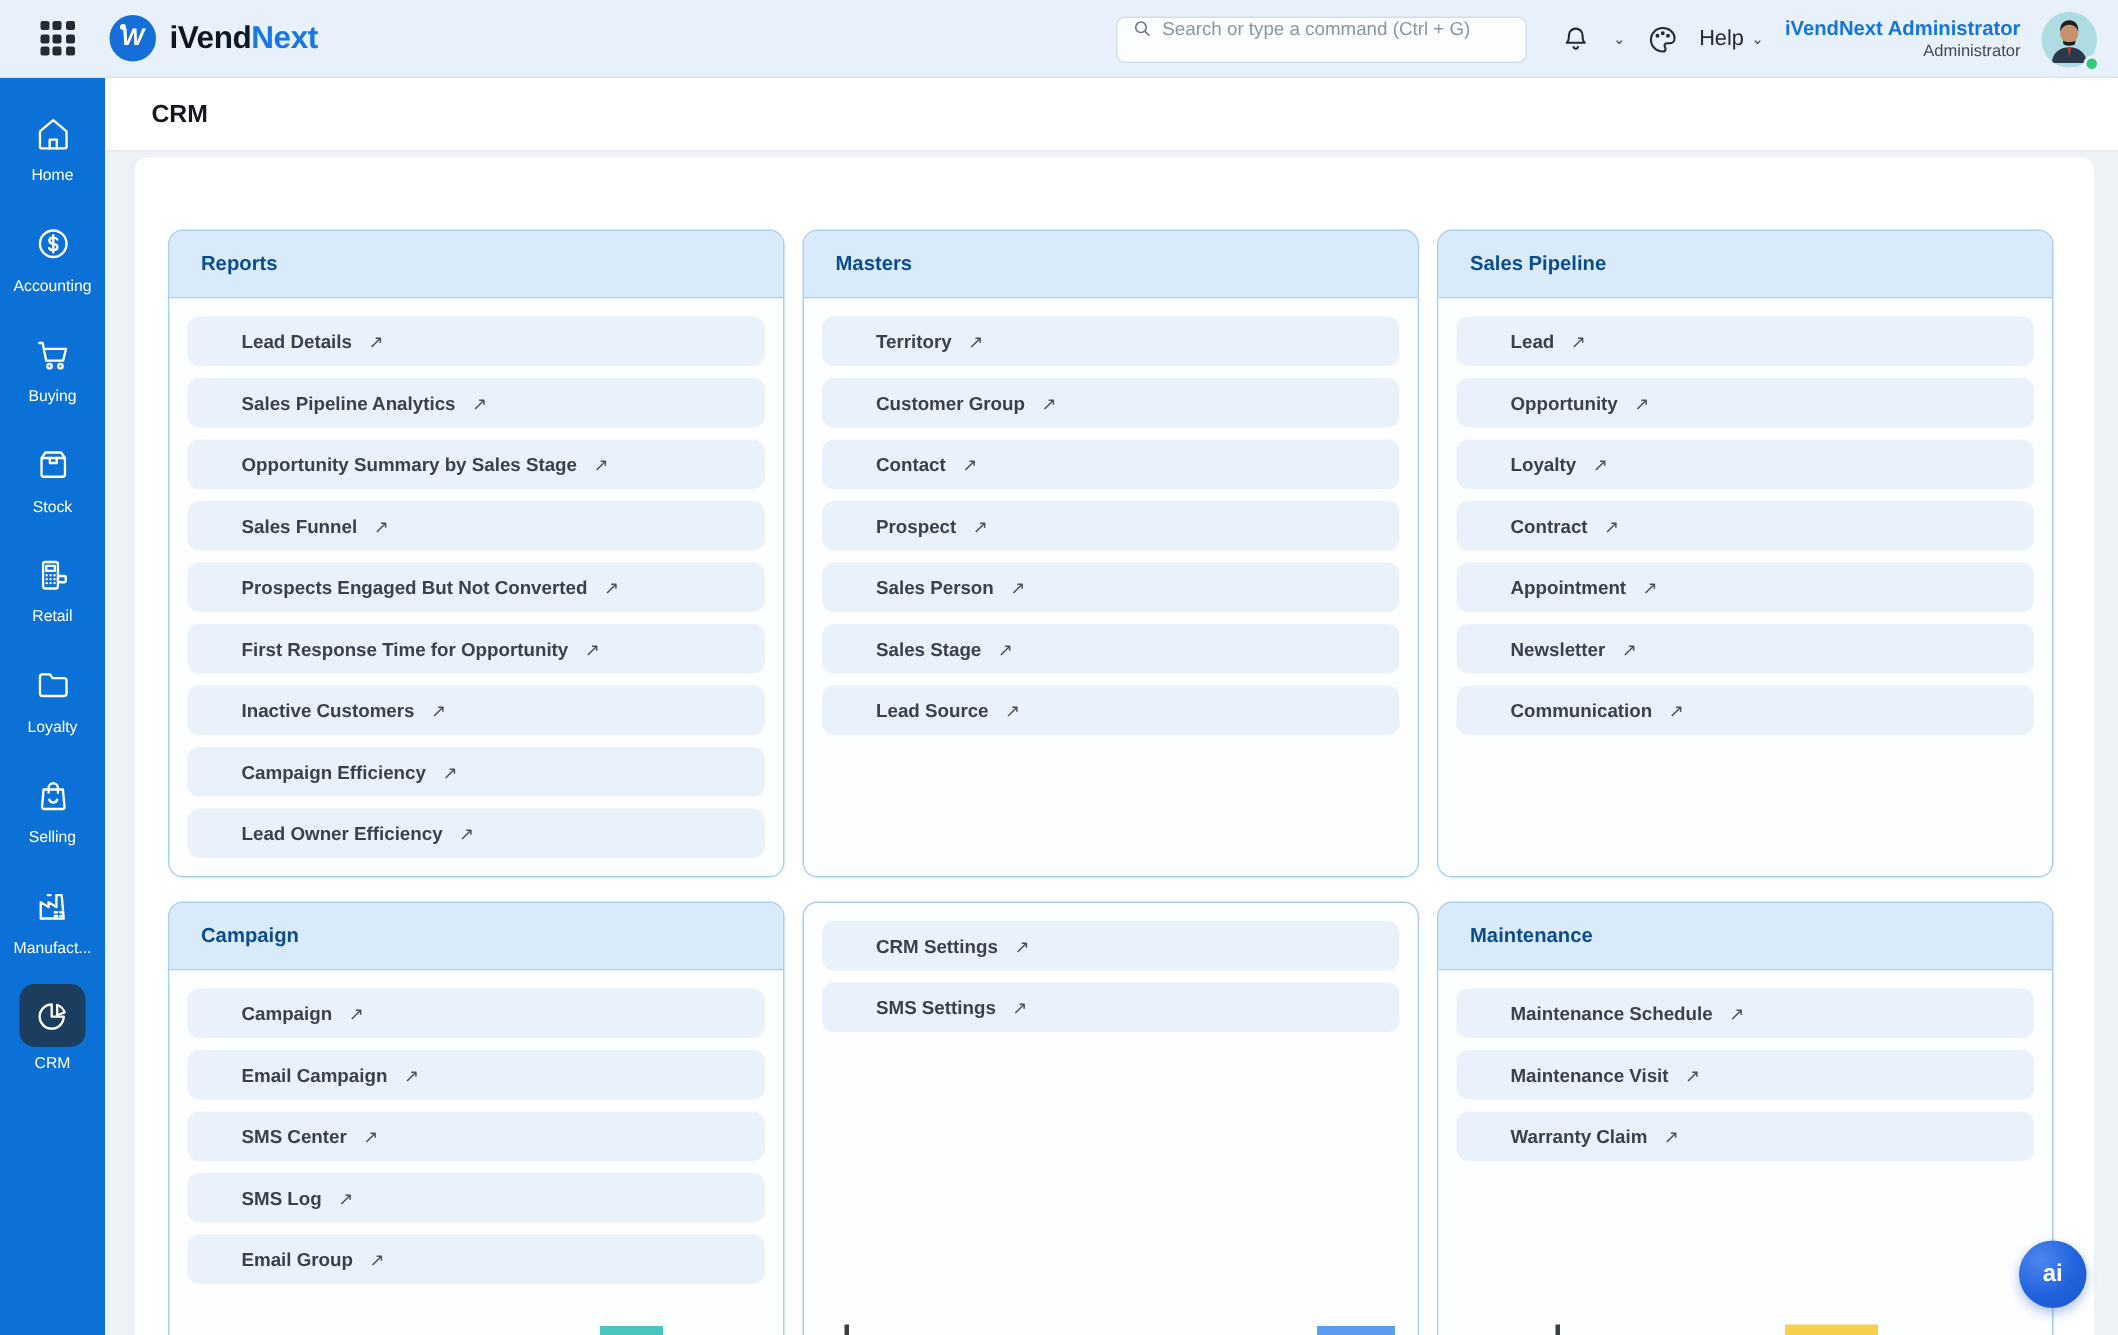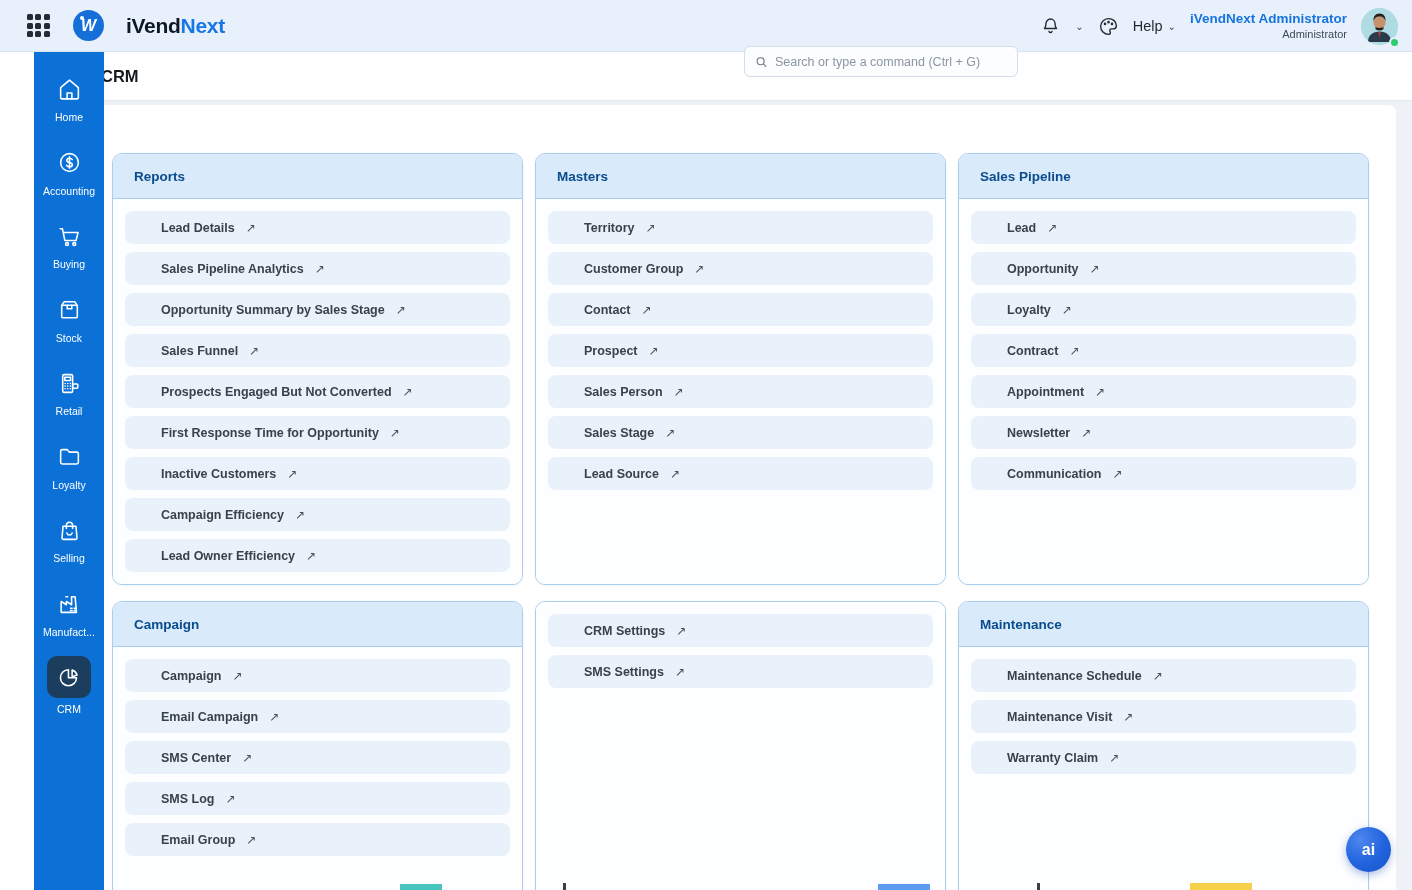--- a/index.html
+++ b/index.html
@@ -5,38 +5,38 @@
   * { margin:0; padding:0; box-sizing:border-box; }
   html,body { width:1412px; height:890px; overflow:hidden; font-family:"Liberation Sans", sans-serif; background:#ffffff; position:relative; }
 
   
   .topbar { position:absolute; left:0; top:0; width:1412px; height:52px; background:#e8f1fb; border-bottom:1px solid #d7e5f2; display:flex; align-items:center; z-index:30; }
   .grid-btn { width:26px; height:26px; margin-left:25px; display:grid; grid-template-columns:repeat(3,6px); grid-template-rows:repeat(3,6px); gap:2.5px; cursor:pointer; align-content:center; justify-content:center; }
   .grid-btn span { background:#242b33; border-radius:1.5px; }
   .logo { display:flex; align-items:center; margin-left:22px; cursor:pointer; }
   .logo-mark { width:31px; height:31px; border-radius:50%; background:#166fd9; color:#fff; display:flex; align-items:center; justify-content:center; font-weight:bold; font-style:italic; font-size:16px; position:relative; }
   .logo-mark::before { content:""; position:absolute; left:7px; top:6px; width:4px; height:4px; border-radius:50%; background:#fff; }
-  .logo-text { font-size:21px; font-weight:800; letter-spacing:-0.3px; margin-left:22px; color:#0e1724; }
+  .logo-text { font-size:21px; font-weight:800; letter-spacing:-0.3px; margin-left:9px; color:#0e1724; }
   .logo-text .lt-blue { color:#1877e6; }
-  .searchbox { position:absolute; left:744px; top:11px; width:274px; height:31px; background:#fcfdfe; border:1px solid #d3dee8; border-radius:6px; display:flex; align-items:center; padding:0 10px;margin-top:35px; }
+  .searchbox { position:absolute; left:744px; top:11px; width:274px; height:31px; background:#fcfdfe; border:1px solid #d3dee8; border-radius:6px; display:flex; align-items:flex-start; padding:0 10px; }
   .searchbox input { border:none; outline:none; background:transparent; font-size:12.5px; color:#333; width:100%; margin-left:7px; font-family:"Liberation Sans", sans-serif; }
   .searchbox input::placeholder { color:#8a96a1; }
   .top-right { position:absolute; right:14px; top:0; height:52px; display:flex; align-items:center; gap:14px; }
   .icon-btn { cursor:pointer; display:flex; align-items:center; }
   .chev { font-size:10px; color:#3c4650; }
   .help-btn { display:flex; align-items:center; gap:5px; font-size:14.5px; color:#222b33; cursor:pointer; }
   .user-block { text-align:right; line-height:1.25; cursor:pointer; }
   .user-name { font-size:13.5px; font-weight:bold; color:#1674dd; }
   .user-role { font-size:11px; color:#3f4a54; }
   .avatar-wrap { position:relative; width:37px; height:37px; cursor:pointer; }
   .avatar { width:37px; height:37px; border-radius:50%; background:#aedce2; overflow:hidden; }
   .status-dot { position:absolute; right:-2px; bottom:-3px; width:11px; height:11px; border-radius:50%; background:#2ecc71; border:2px solid #e8f1fb; }
 
   
-  .sidebar { position:absolute; left:0; top:52px; width:70px; height:838px; background:#0c71d7; display:flex; flex-direction:column; align-items:center; padding-top:10px; z-index:20;margin-left:34px; }
+  .sidebar { position:absolute; left:0; top:52px; width:70px; height:838px; background:#0c71d7; display:flex; flex-direction:column; align-items:center; padding-top:10px; z-index:20; }
   .side-item { width:70px; height:73.5px; display:flex; flex-direction:column; align-items:center; justify-content:center; cursor:pointer; flex:none; }
   .side-ico { width:44px; height:34px; display:flex; align-items:center; justify-content:center; border-radius:10px; }
   .side-item.active .side-ico { background:#1c3e5e; height:42px; width:44px; }
   .side-label { margin-top:5px; font-size:10.5px; color:#ffffff; text-align:center; width:66px; line-height:1.3; word-wrap:break-word; }
   .side-item svg { width:25px; height:25px; stroke:#fff; fill:none; stroke-width:1.5; stroke-linecap:round; stroke-linejoin:round; }
 
   
   .title-bar { position:absolute; left:70px; top:52px; right:0; height:48px; background:#ffffff; display:flex; align-items:center; padding-left:31px; box-shadow:0 1px 0 rgba(0,0,0,0.04); z-index:10; }
   .page-title { font-size:16.5px; font-weight:bold; color:#15191e; }
 

